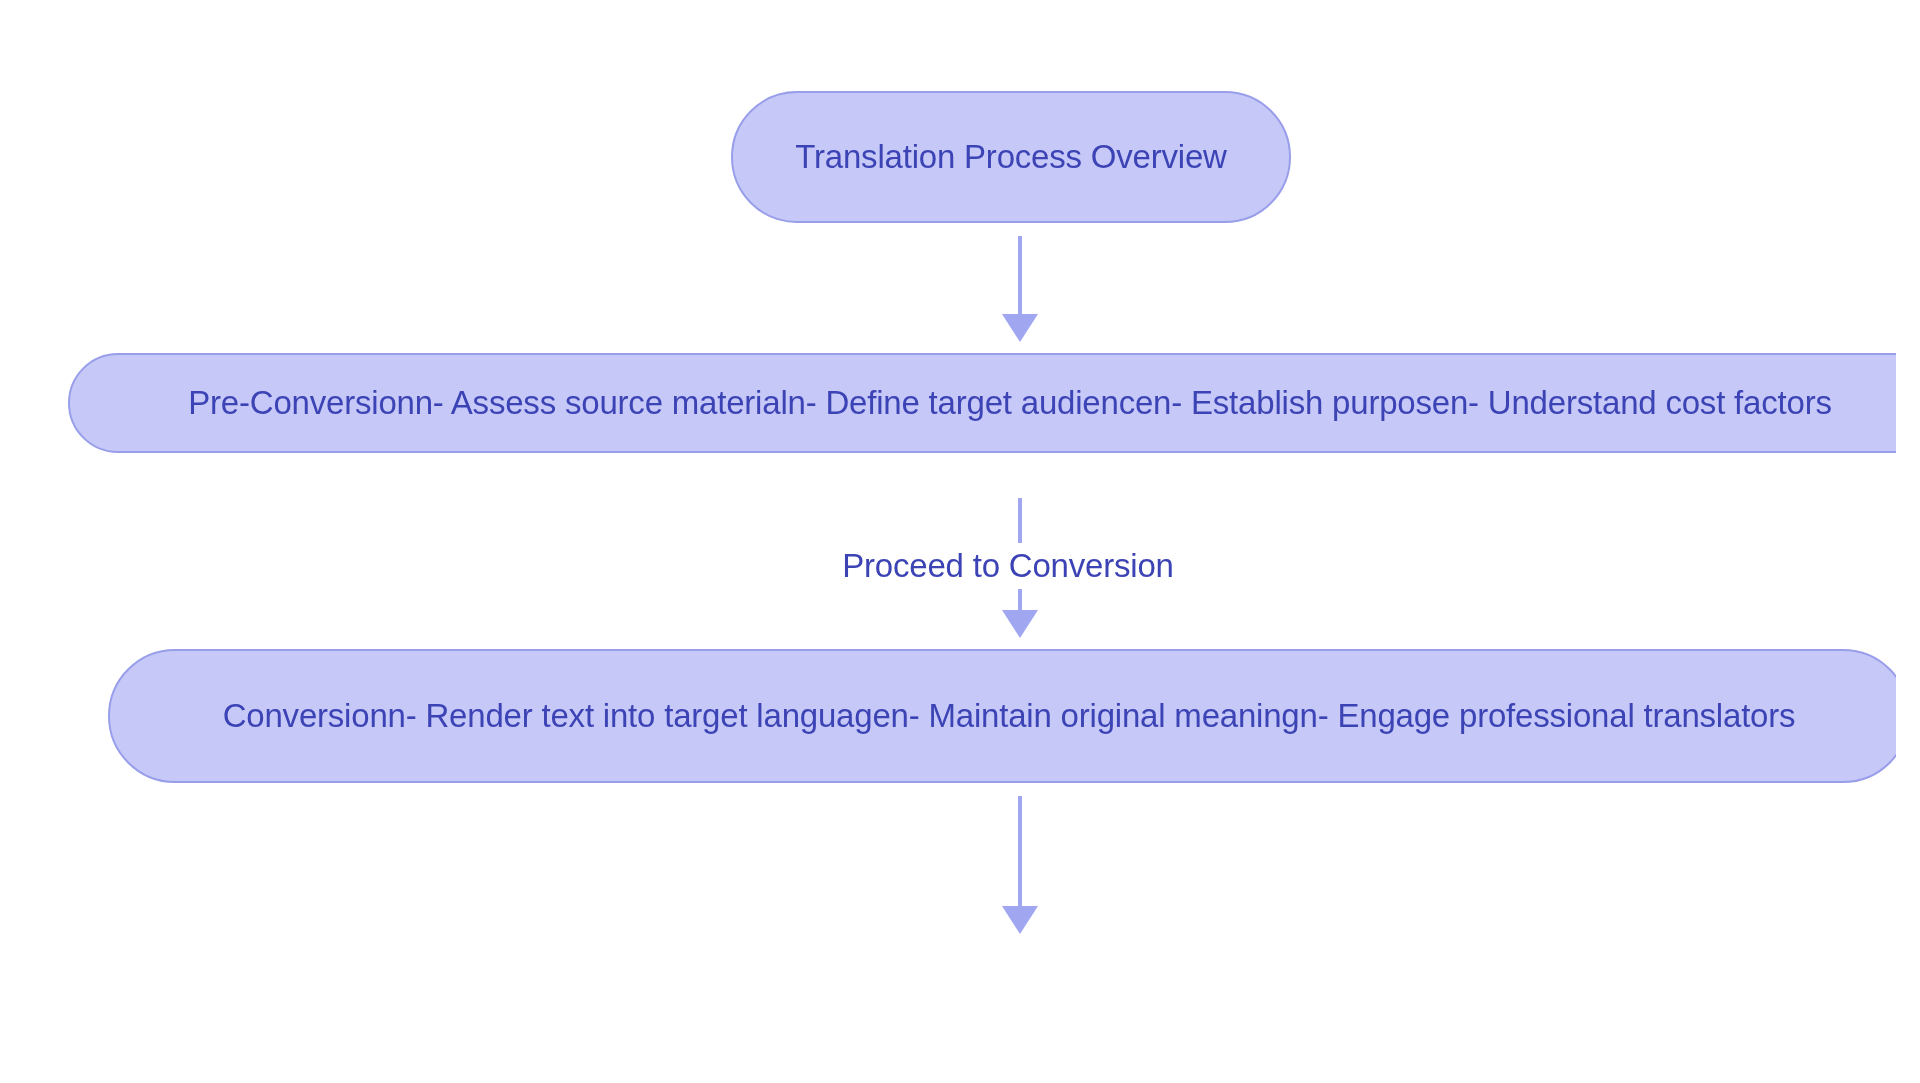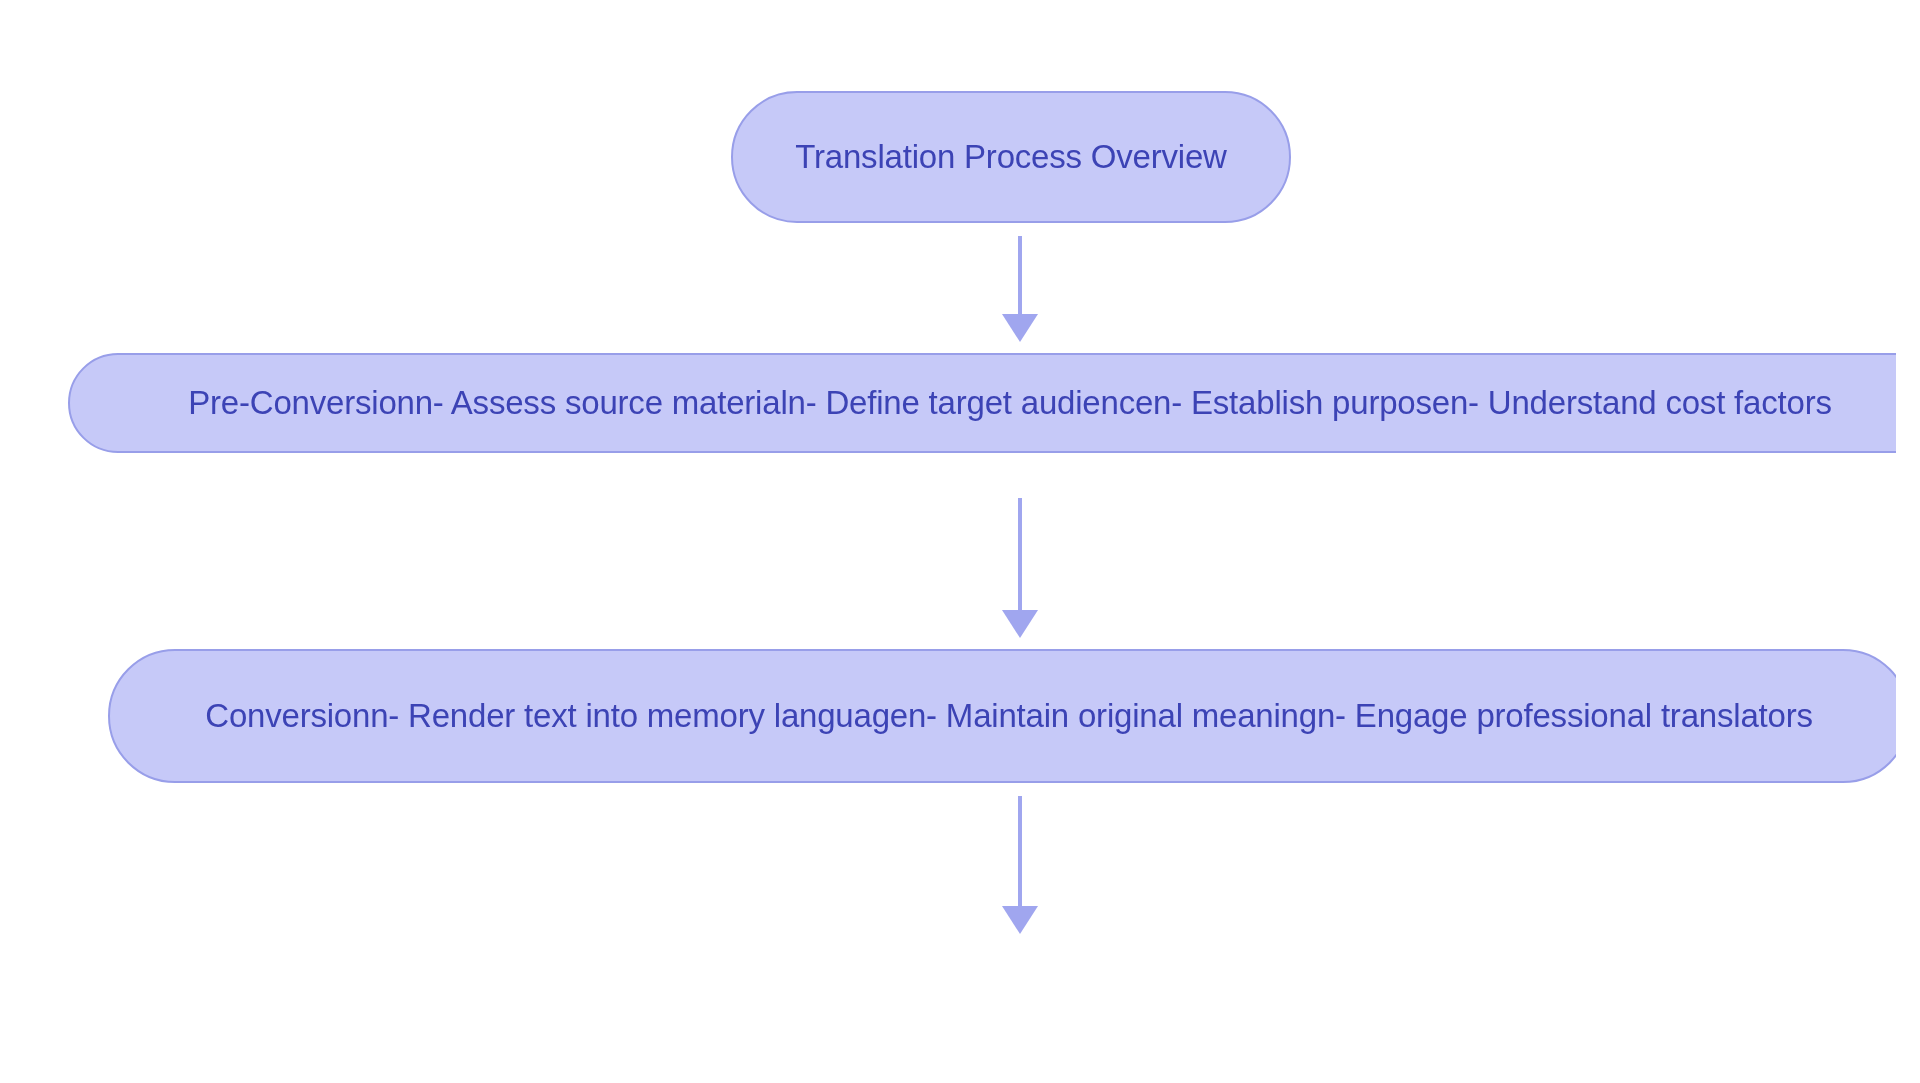--- a/index.html
+++ b/index.html
@@ -78,23 +78,24 @@
   </div>
 
   <div class="node node-pre">
     <span>Pre-Conversionn- Assess source materialn- Define target audiencen- Establish purposen- Understand cost factors</span>
   </div>
 
   <div class="edge edge-2">
     <div class="edge-line"></div>
     <div class="edge-arrowhead"></div>
   </div>
+  <span class="edge-label edge-label-1">Proceed to Conversion</span>
 
   <div class="node node-conv">
-    <span>Conversionn- Render text into memory languagen- Maintain original meaningn- Engage professional translators</span>
+    <span>Conversionn- Render text into target languagen- Maintain original meaningn- Engage professional translators</span>
   </div>
 
   <div class="edge edge-3">
     <div class="edge-line"></div>
     <div class="edge-arrowhead"></div>
   </div>
 
 
 </div>
 

